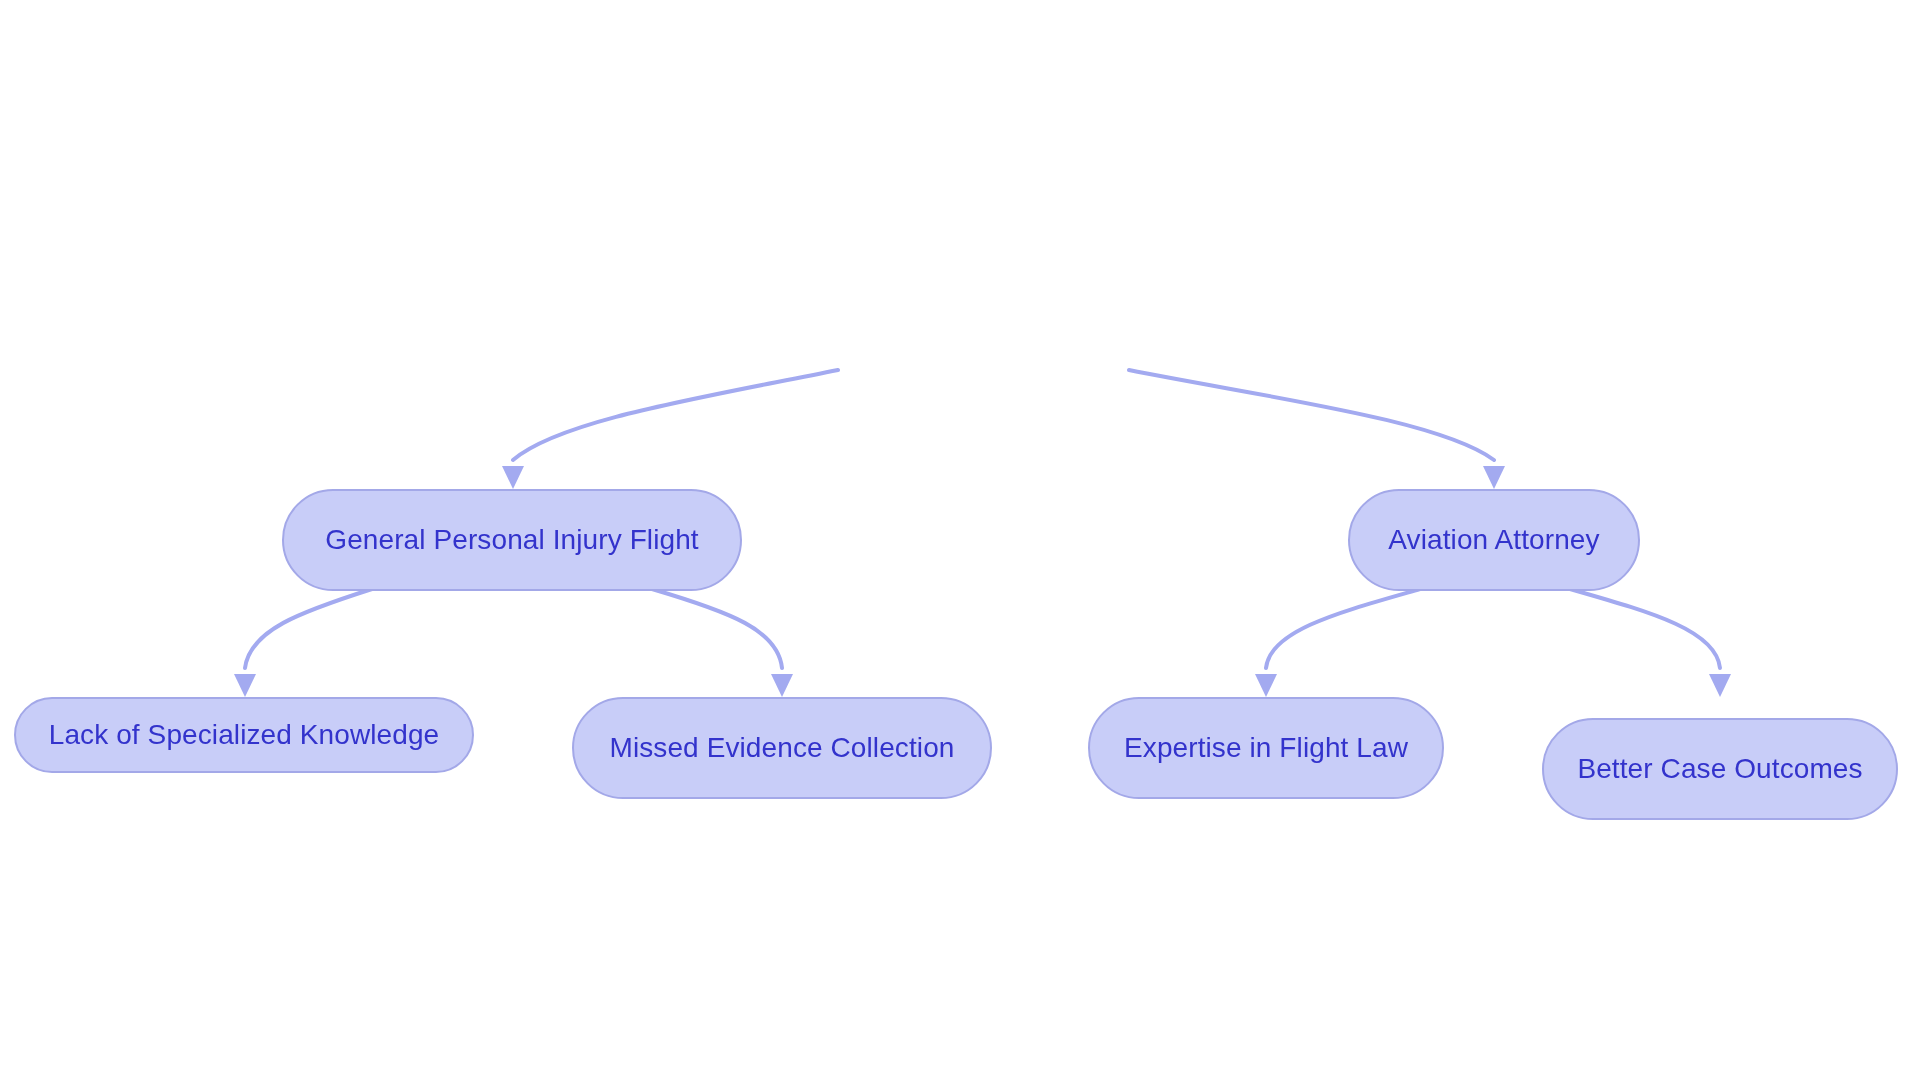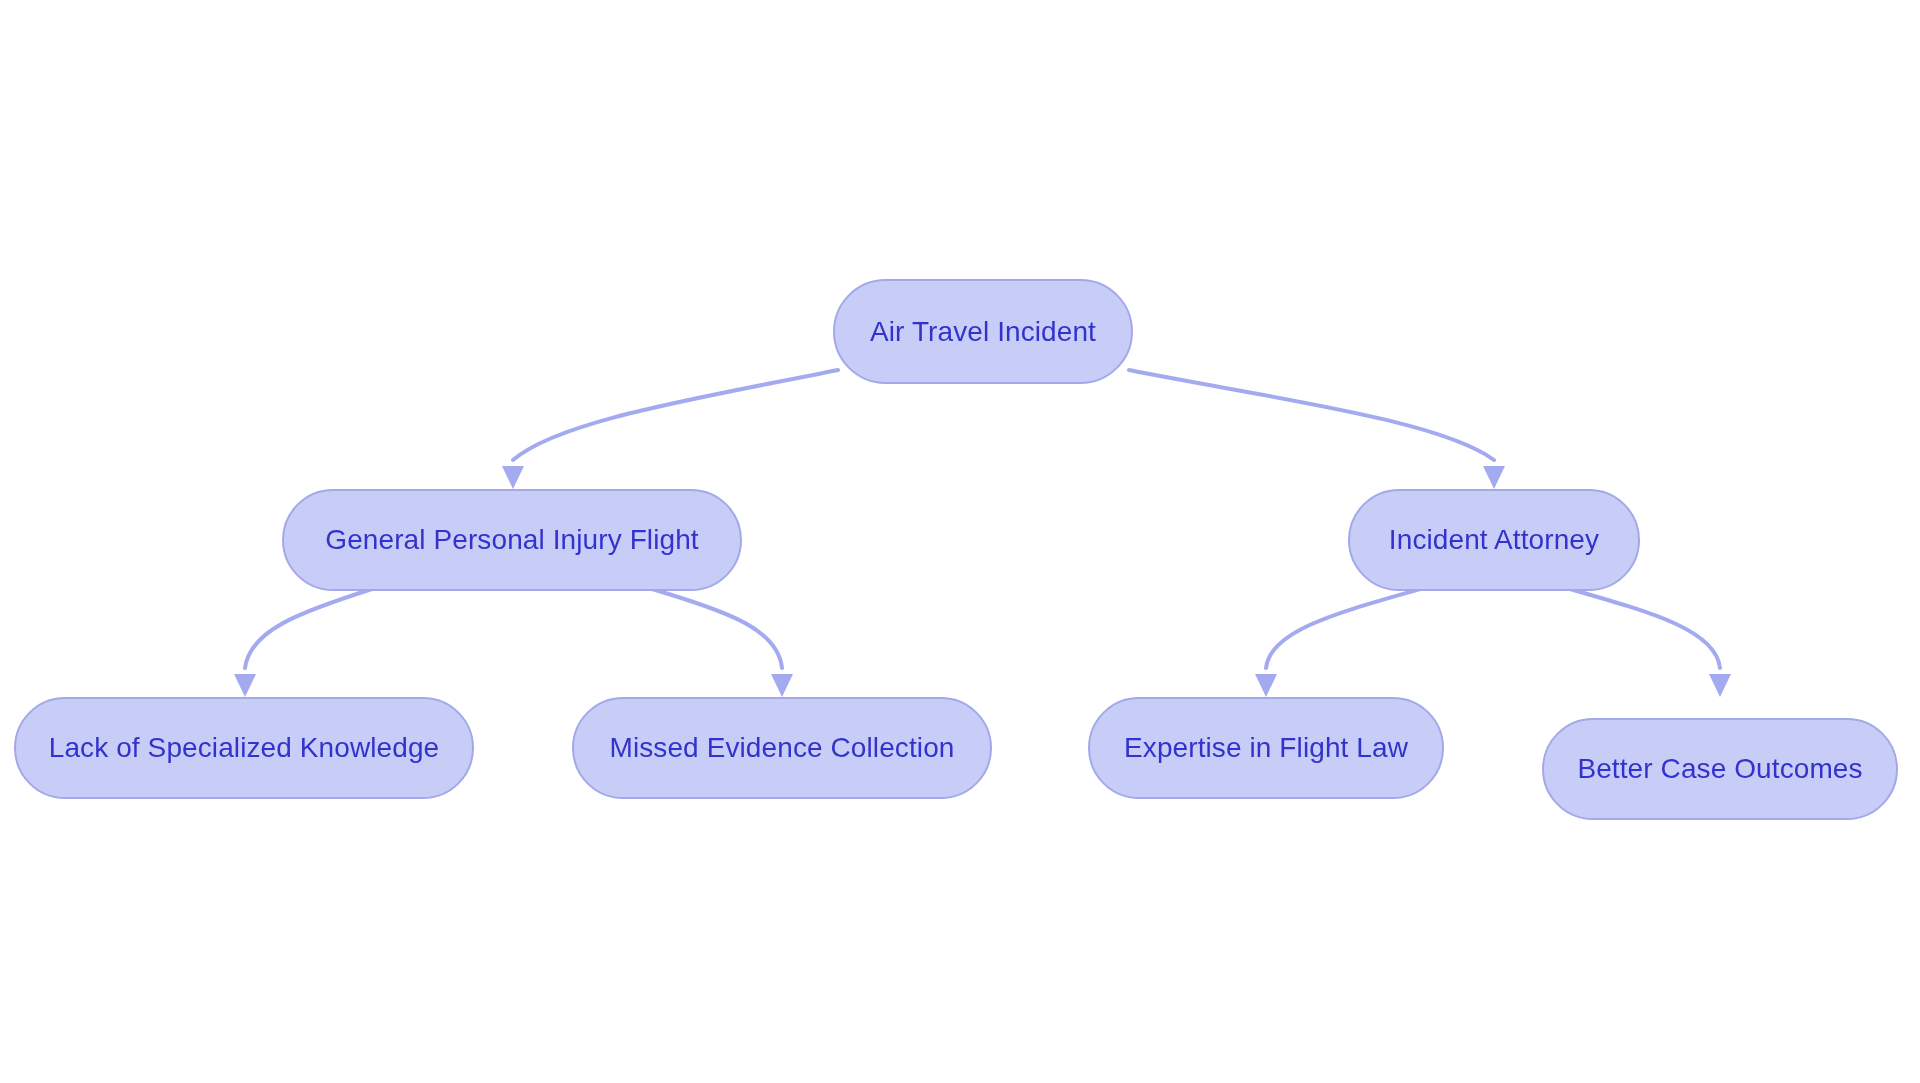--- a/index.html
+++ b/index.html
@@ -76,33 +76,30 @@
       <g>
         <path d="M 1420,589 C 1340,612 1270,630 1266,668" fill="none" stroke="#a3aaf0" stroke-width="4" stroke-linecap="round"></path>
         <polygon points="1255,674 1277,674 1266,697" fill="#a3aaf0"></polygon>
       </g>
       <g>
         <path d="M 1570,589 C 1650,612 1716,630 1720,668" fill="none" stroke="#a3aaf0" stroke-width="4" stroke-linecap="round"></path>
         <polygon points="1709,674 1731,674 1720,697" fill="#a3aaf0"></polygon>
       </g>
     </svg>
 
-  <div class="flow-node" style="left: 833px; top: 279px; width: 300px; height: 105px; background: rgb(200, 205, 248); border-color: rgb(163, 168, 232); color: rgb(51, 51, 204);">
-    <span class="node-label">Air Travel Incident</span>
-  </div>
 
   <div class="flow-node" style="left: 282px; top: 489px; width: 460px; height: 102px; background: rgb(200, 205, 248); border-color: rgb(163, 168, 232); color: rgb(51, 51, 204);">
     <span class="node-label">General Personal Injury Flight</span>
   </div>
 
   <div class="flow-node" style="left: 1348px; top: 489px; width: 292px; height: 102px; background: rgb(200, 205, 248); border-color: rgb(163, 168, 232); color: rgb(51, 51, 204);">
-    <span class="node-label">Incident Attorney</span>
+    <span class="node-label">Aviation Attorney</span>
   </div>
 
-  <div class="flow-node" style="left: 14px; top: 697px; width: 460px; height: 102px; background: rgb(200, 205, 248); border-color: rgb(163, 168, 232); color: rgb(51, 51, 204);">
+  <div class="flow-node" style="left: 14px; top: 697px; width: 460px; height: 76px; background: rgb(200, 205, 248); border-color: rgb(163, 168, 232); color: rgb(51, 51, 204);">
     <span class="node-label">Lack of Specialized Knowledge</span>
   </div>
 
   <div class="flow-node" style="left: 572px; top: 697px; width: 420px; height: 102px; background: rgb(200, 205, 248); border-color: rgb(163, 168, 232); color: rgb(51, 51, 204);">
     <span class="node-label">Missed Evidence Collection</span>
   </div>
 
   <div class="flow-node" style="left: 1088px; top: 697px; width: 356px; height: 102px; background: rgb(200, 205, 248); border-color: rgb(163, 168, 232); color: rgb(51, 51, 204);">
     <span class="node-label">Expertise in Flight Law</span>
   </div>

